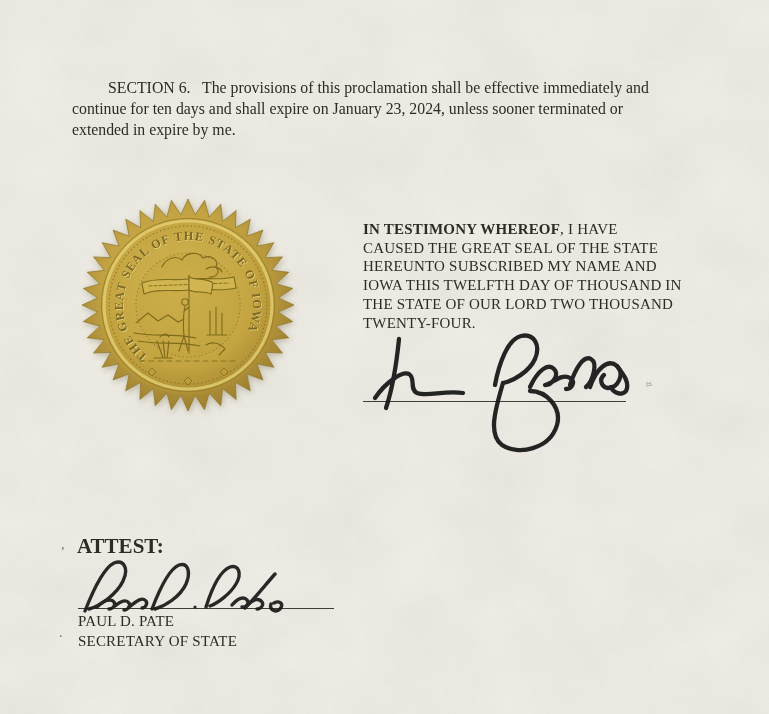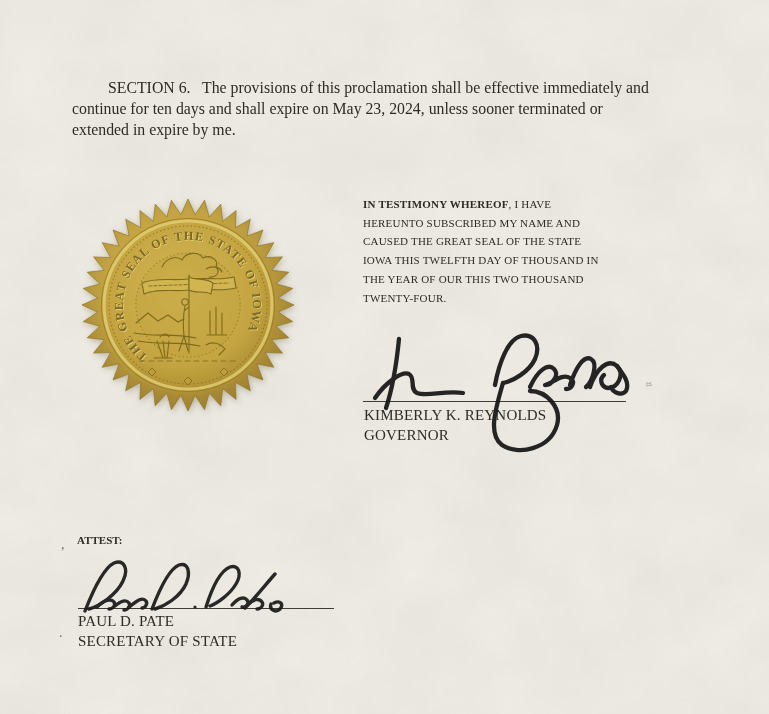--- a/index.html
+++ b/index.html
@@ -11,29 +11,29 @@
   }
   .texture{position:absolute;left:0;top:0;width:769px;height:714px;pointer-events:none;}
   .layer{position:absolute;z-index:2;}
   
   .section6{left:72px;top:77px;font-size:15.8px;line-height:21px;}
   .section6 .ln{white-space:nowrap;}
   .section6 .first{padding-left:36px;}
   
   .seal{left:78px;top:195px;width:220px;height:220px;filter:drop-shadow(1px 2px 3px rgba(95,78,30,.35));}
   
-  .testimony{left:363px;top:195px;font-size:11px;line-height:18.7px;font-family:Liberation Serif, serif;}
+  .testimony{left:363px;top:220px;font-size:15px;line-height:18.7px;font-family:Liberation Serif, serif;}
   .testimony .ln{white-space:nowrap;}
   .lead-bold{font-weight:bold;}
   
   .gov-line{left:363px;top:401px;width:263px;height:0;border-top:1.6px solid #3f3d36;z-index:3;}
   .gov-names{left:364px;top:406px;font-size:15px;line-height:19.5px;z-index:2;}
   .gov-sig{left:350px;top:325px;width:320px;height:130px;z-index:5;}
   
-  .attest{left:77px;top:534px;font-size:11px;font-weight:bold;}
+  .attest{left:77px;top:534px;font-size:21px;font-weight:bold;}
   .pate-line{left:78px;top:608px;width:256px;height:0;border-top:1.6px solid #3f3d36;z-index:3;}
   .pate-names{left:78px;top:612px;font-size:15px;line-height:19.5px;z-index:2;}
   .pate-sig{left:70px;top:550px;width:290px;height:75px;z-index:5;}
   
   .speck{position:absolute;z-index:2;color:#74746b;font-size:14px;line-height:1;}
   .speck-tilde{font-size:11px;color:#8f8f85;transform:rotate(-12deg);}
   .caps{letter-spacing:.2px;}
 </style>
 </head>
 <body>
@@ -49,21 +49,21 @@
       <feTurbulence type="fractalNoise" baseFrequency="0.85" numOctaves="2" seed="4"></feTurbulence>
       <feColorMatrix type="matrix" values="0 0 0 0 0.35  0 0 0 0 0.35  0 0 0 0 0.32  0 0 0 0.05 0"></feColorMatrix>
     </filter>
     <rect width="769" height="714" fill="#f1efe7"></rect>
     <rect width="769" height="714" filter="url(#blotch)"></rect>
     <rect width="769" height="714" filter="url(#grain)"></rect>
   </svg>
 
   <div class="layer section6">
     <div class="ln first">SECTION 6.&nbsp;&nbsp; The provisions of this proclamation shall be effective immediately and</div>
-    <div class="ln">continue for ten days and shall expire on May 23, 2024, unless sooner terminated or</div>
+    <div class="ln">continue for ten days and shall expire on January 23, 2024, unless sooner terminated or</div>
     <div class="ln">extended in expire by me.</div>
   </div>
 
   <svg class="layer seal" viewBox="0 0 220 220" width="220" height="220">
     <defs>
       <radialGradient id="goldBurst" cx="47%" cy="42%" r="62%">
         <stop offset="0%" stop-color="#ddc462"></stop>
         <stop offset="60%" stop-color="#c2a243"></stop>
         <stop offset="100%" stop-color="#95782b"></stop>
       </radialGradient>
@@ -117,44 +117,40 @@
 
     <g fill="#bd9f3a" stroke="#876d20" stroke-width="0.8">
       <rect x="-2.8" y="-2.8" width="5.6" height="5.6" transform="translate(74,177) rotate(45)"></rect>
       <rect x="-2.8" y="-2.8" width="5.6" height="5.6" transform="translate(110,186) rotate(45)"></rect>
       <rect x="-2.8" y="-2.8" width="5.6" height="5.6" transform="translate(146,177) rotate(45)"></rect>
     </g>
   </svg>
 
   <div class="layer testimony caps">
     <div class="ln"><span class="lead-bold">IN TESTIMONY WHEREOF</span><span>, I HAVE</span></div>
+    <div class="ln">CAUSED THE GREAT SEAL OF THE STATE</div>
     <div class="ln">HEREUNTO SUBSCRIBED MY NAME AND</div>
-    <div class="ln">CAUSED THE GREAT SEAL OF THE STATE</div>
     <div class="ln">IOWA THIS TWELFTH DAY OF THOUSAND IN</div>
-    <div class="ln">THE YEAR OF OUR THIS TWO THOUSAND</div>
+    <div class="ln">THE STATE OF OUR LORD TWO THOUSAND</div>
     <div class="ln">TWENTY-FOUR.</div>
   </div>
 
   <div class="layer gov-line"></div>
   <svg class="layer gov-sig" viewBox="0 0 320 130" aria-label="Kim Reynolds handwritten signature">
     <g stroke="#161616" stroke-width="4.3" fill="none" stroke-linecap="round" stroke-linejoin="round" opacity=".93">
       <path d="M49,14 C47,34 43,62 36,83"></path>
       <path d="M25,73 C36,57 52,46 59,49 C66,53 59,64 67,68 C77,72 95,65 113,68"></path>
       <path d="M145,60 C149,38 158,14 171,11 C184,8 191,20 185,34 C179,47 163,56 153,58"></path>
       <path d="M153,58 C145,85 138,110 152,120 C168,131 200,124 207,100 C212,82 196,66 180,66"></path>
       <path d="M180,62 C188,45 198,38 204,44 C210,50 202,60 195,60 C203,58 212,48 220,53 C226,57 222,64 216,64"></path>
       <path d="M220,60 C226,42 234,30 241,34 C248,38 243,56 236,62"></path>
       <path d="M240,62 C246,44 258,33 267,41 C275,49 268,63 258,63 C251,62 249,54 254,50"></path>
       <path d="M267,41 C274,50 280,58 276,66 C272,71 263,68 261,62"></path>
     </g>
   </svg>
-  <div class="layer gov-names caps">
-    <div>KIMBERLY K. REYNOLDS</div>
-    <div>GOVERNOR</div>
-  </div>
 
   <div class="layer attest">ATTEST:</div>
   <div class="layer pate-line"></div>
   <svg class="layer pate-sig" viewBox="0 0 290 75" aria-label="Paul D. Pate handwritten signature">
     <g stroke="#1a1a1a" stroke-width="3.4" fill="none" stroke-linecap="round" stroke-linejoin="round" opacity=".93">
       <path d="M15,61 C24,38 34,18 44,13 C54,9 59,19 53,31 C47,44 30,56 19,59"></path>
       <path d="M27,57 C34,50 41,48 44,52 C46,55 43,59 39,59"></path>
       <path d="M45,56 C51,51 56,49 59,53 C61,56 58,60 54,60"></path>
       <path d="M59,57 C66,52 72,46 76,51 C78,54 75,58 72,58"></path>
       <path d="M82,59 C90,38 99,19 109,15 C118,12 121,22 116,34 C110,47 95,56 85,59"></path>

